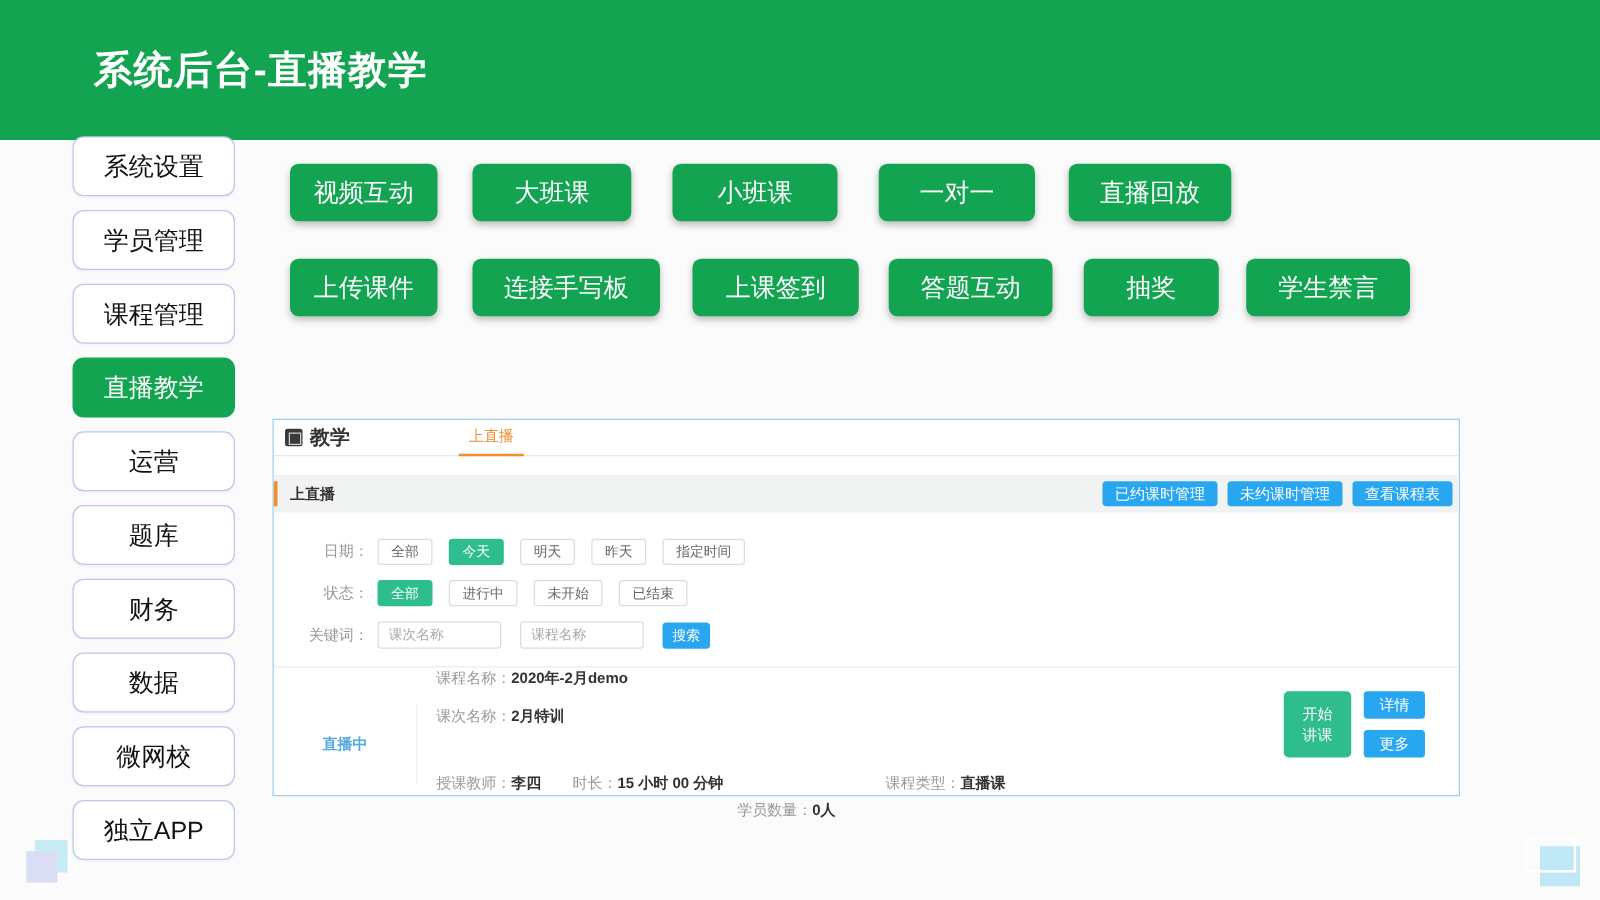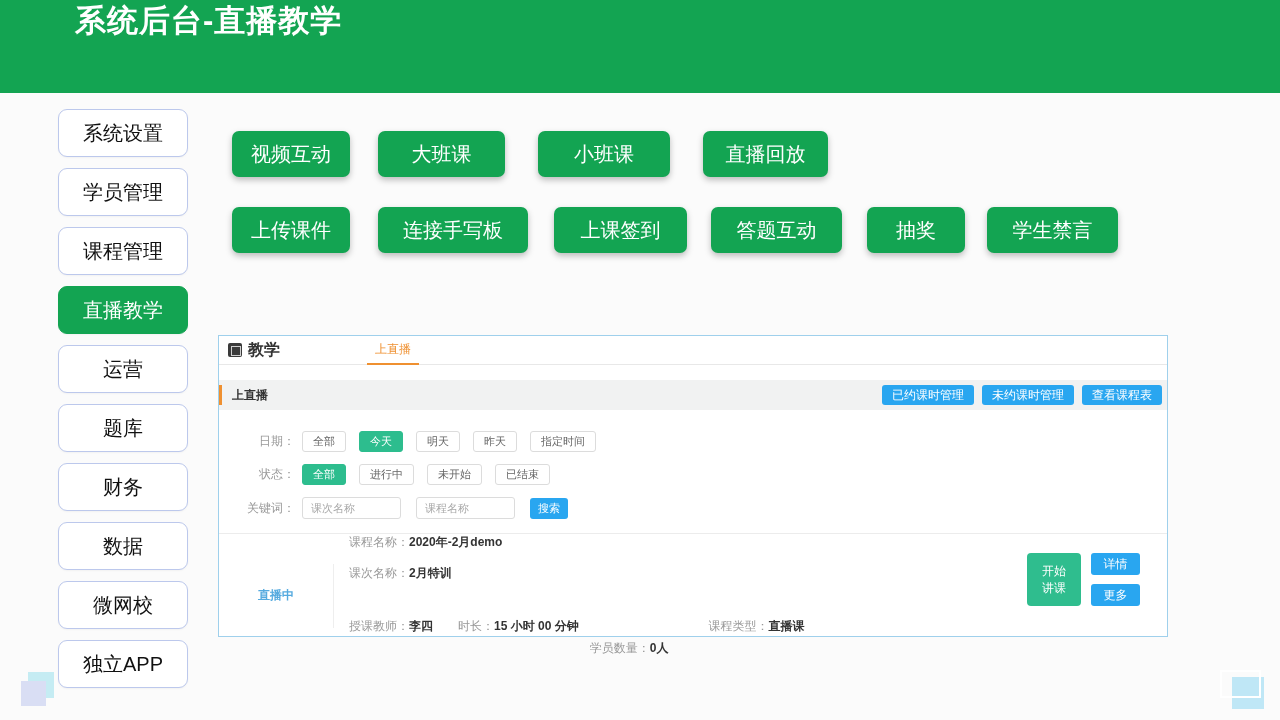--- a/index.html
+++ b/index.html
@@ -4,21 +4,21 @@
 <style>
   * { margin:0; padding:0; box-sizing:border-box; }
   html,body { width:1280px; height:720px; }
   body {
     font-family:"Liberation Sans","DejaVu Sans",sans-serif;
     background:#fbfbfb; position:relative; overflow:hidden;
   }
 
   
   .app-header {
-    height:93px; background:#13a452; display:flex; 
+    height:112px; background:#13a452; display:flex; align-items:center;
     padding-left:75px;
   }
   .app-title { color:#fff; font-size:31px; font-weight:700; letter-spacing:1px; }
 
   
   .sidebar { position:absolute; left:58px; top:109px; width:130px;
     display:flex; flex-direction:column; gap:11px; }
   .side-btn {
     height:48px; background:#fff; border:1px solid #bcc8ec; border-radius:9px;
     display:flex; align-items:center; justify-content:center;
@@ -37,21 +37,21 @@
   }
   .r1 .feat-btn:nth-child(1){ width:118px; }
   .r1 .feat-btn:nth-child(2){ width:127px; margin-left:28px; }
   .r1 .feat-btn:nth-child(3){ width:132px; margin-left:33px; }
   .r1 .feat-btn:nth-child(4){ width:125px; margin-left:33px; }
   .r1 .feat-btn:nth-child(5){ width:130px; margin-left:27px; }
   .r2 .feat-btn:nth-child(1){ width:118px; }
   .r2 .feat-btn:nth-child(2){ width:150px; margin-left:28px; }
   .r2 .feat-btn:nth-child(3){ width:133px; margin-left:26px; }
   .r2 .feat-btn:nth-child(4){ width:131px; margin-left:24px; }
-  .r2 .feat-btn:nth-child(5){ width:98px;  margin-left:25px; }
+  .r2 .feat-btn:nth-child(5){ width:108px;  margin-left:25px; }
   .r2 .feat-btn:nth-child(6){ width:131px; margin-left:22px; }
 
   
   .panel {
     position:absolute; left:218px; top:335px; width:950px; height:302px;
     background:#fff; border:1px solid #9fd0ec; display:flex; flex-direction:column;
   }
   .p-nav { height:29px; border-bottom:1px solid #e8e8e8; display:flex;
     align-items:center; padding-left:9px; position:relative; flex:none; }
   .logo-icon { width:14px; height:14px; background:#3a3a3a; border-radius:2px;
@@ -131,20 +131,21 @@
   <div class="side-btn">财务</div>
   <div class="side-btn">数据</div>
   <div class="side-btn">微网校</div>
   <div class="side-btn">独立APP</div>
 </nav>
 
 <div class="feat-row r1">
   <div class="feat-btn">视频互动</div>
   <div class="feat-btn">大班课</div>
   <div class="feat-btn">小班课</div>
+  <div class="feat-btn">一对一</div>
   <div class="feat-btn">直播回放</div>
 </div>
 
 <div class="feat-row r2">
   <div class="feat-btn">上传课件</div>
   <div class="feat-btn">连接手写板</div>
   <div class="feat-btn">上课签到</div>
   <div class="feat-btn">答题互动</div>
   <div class="feat-btn">抽奖</div>
   <div class="feat-btn">学生禁言</div>

